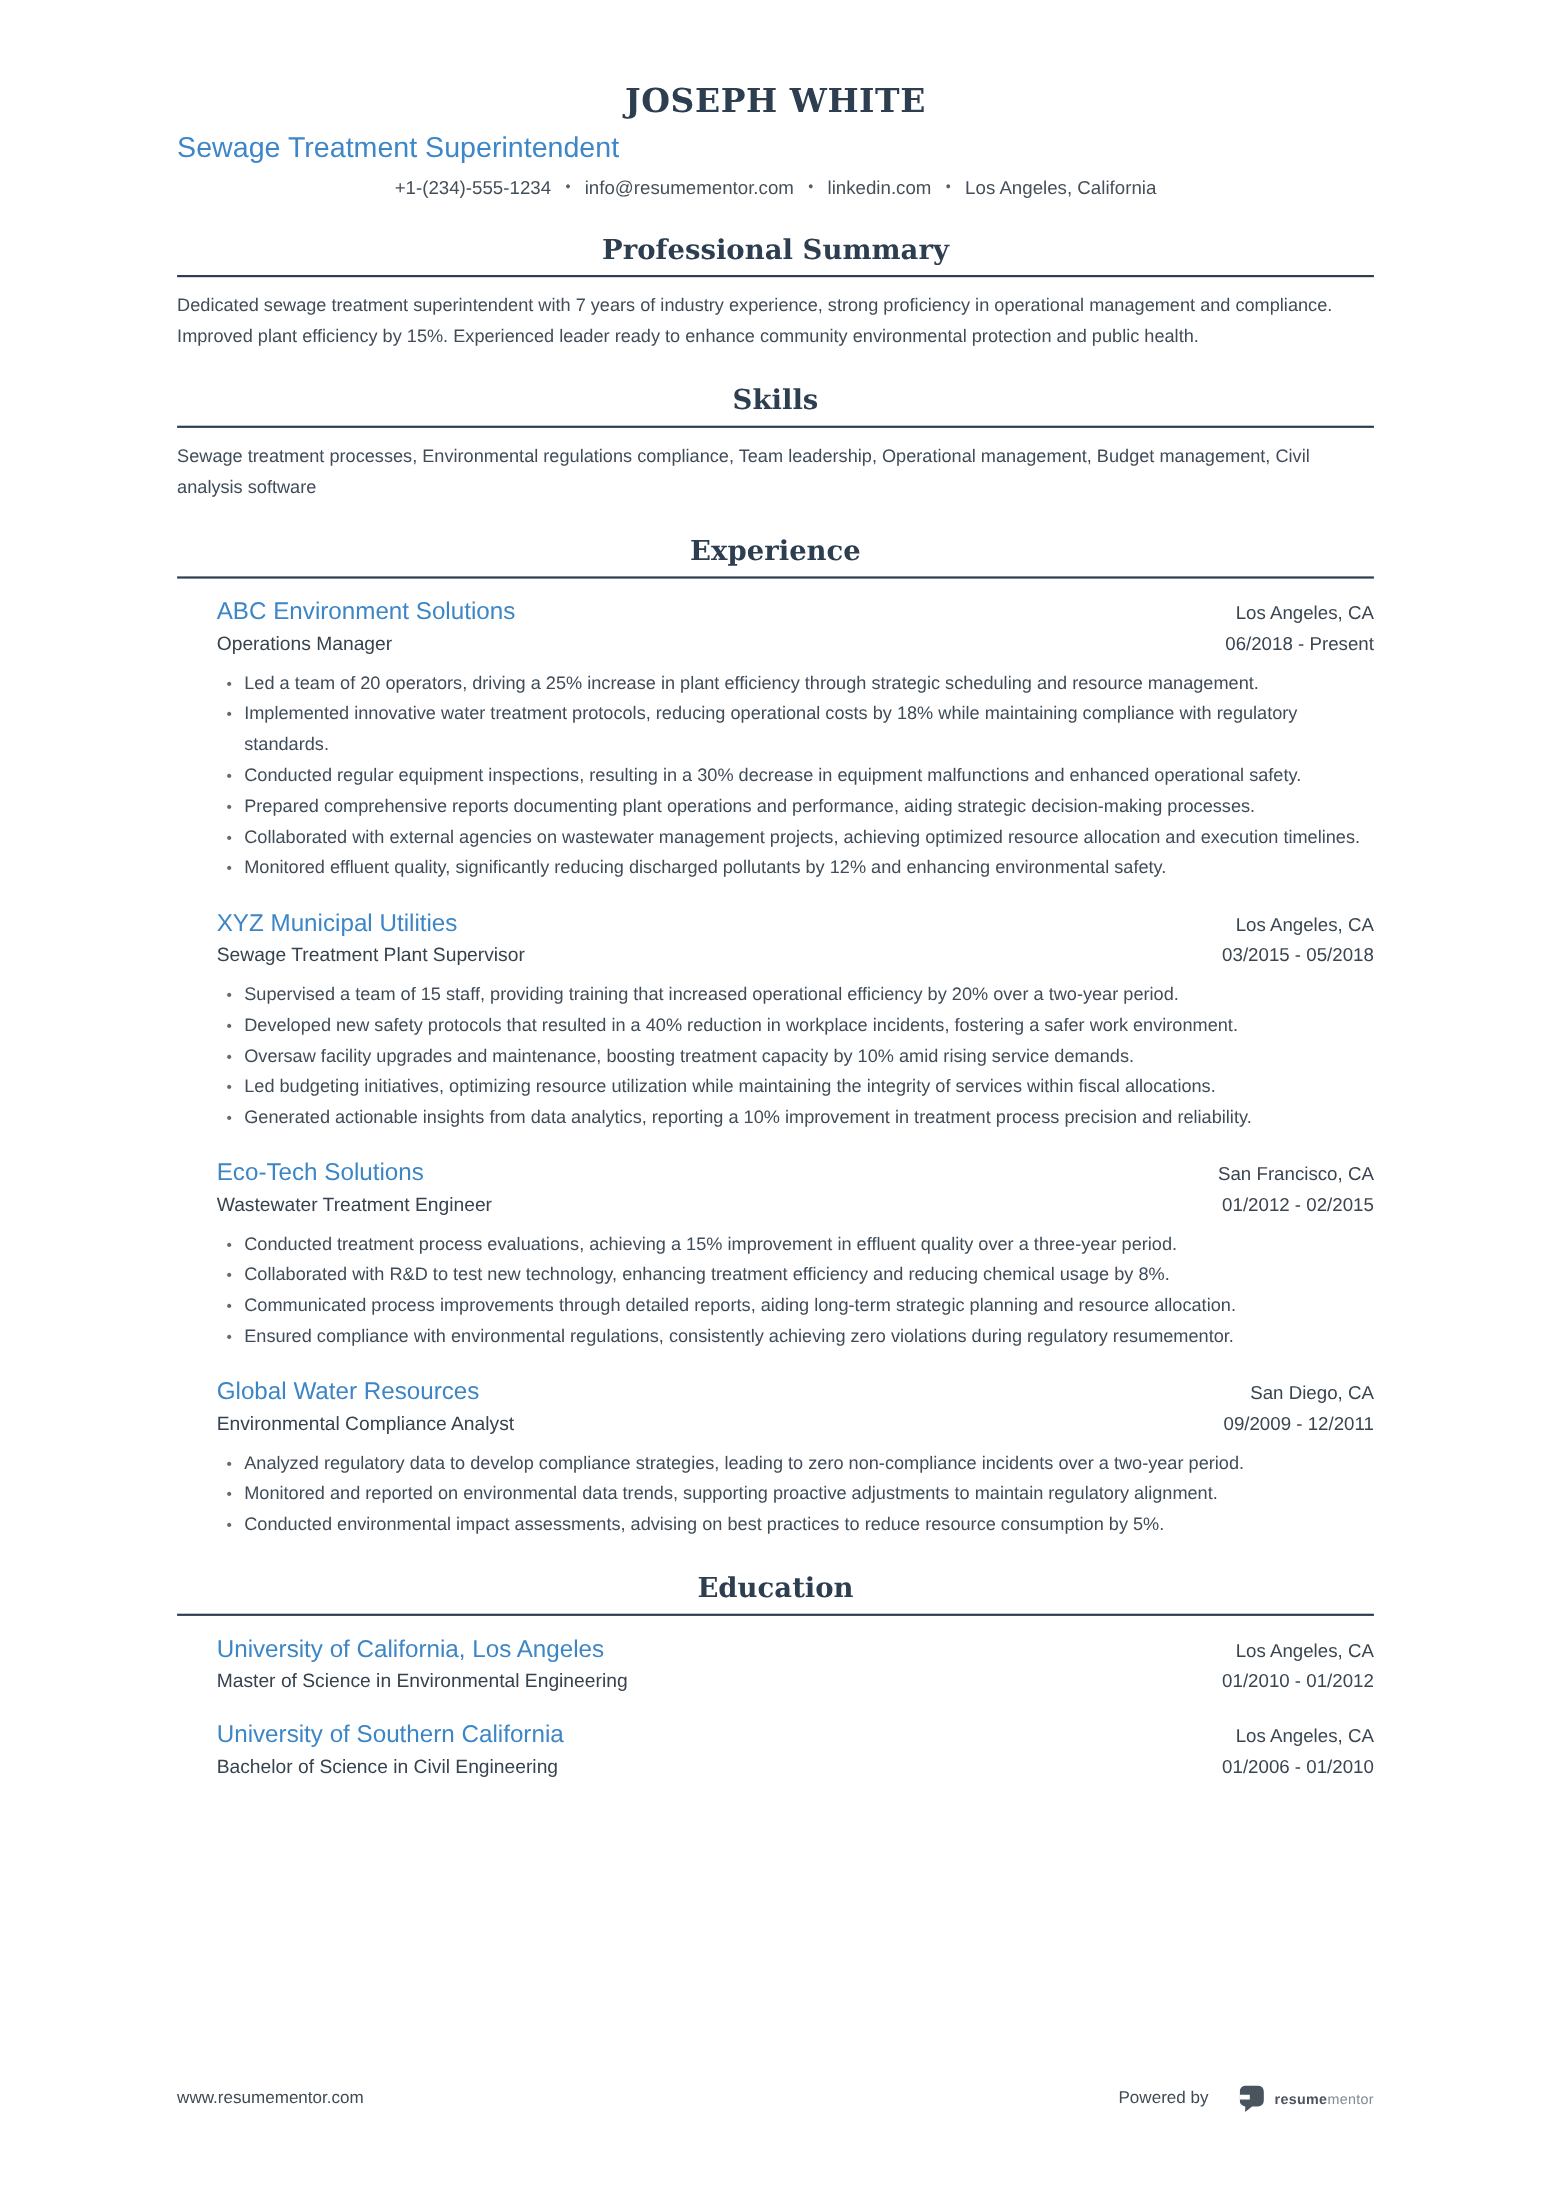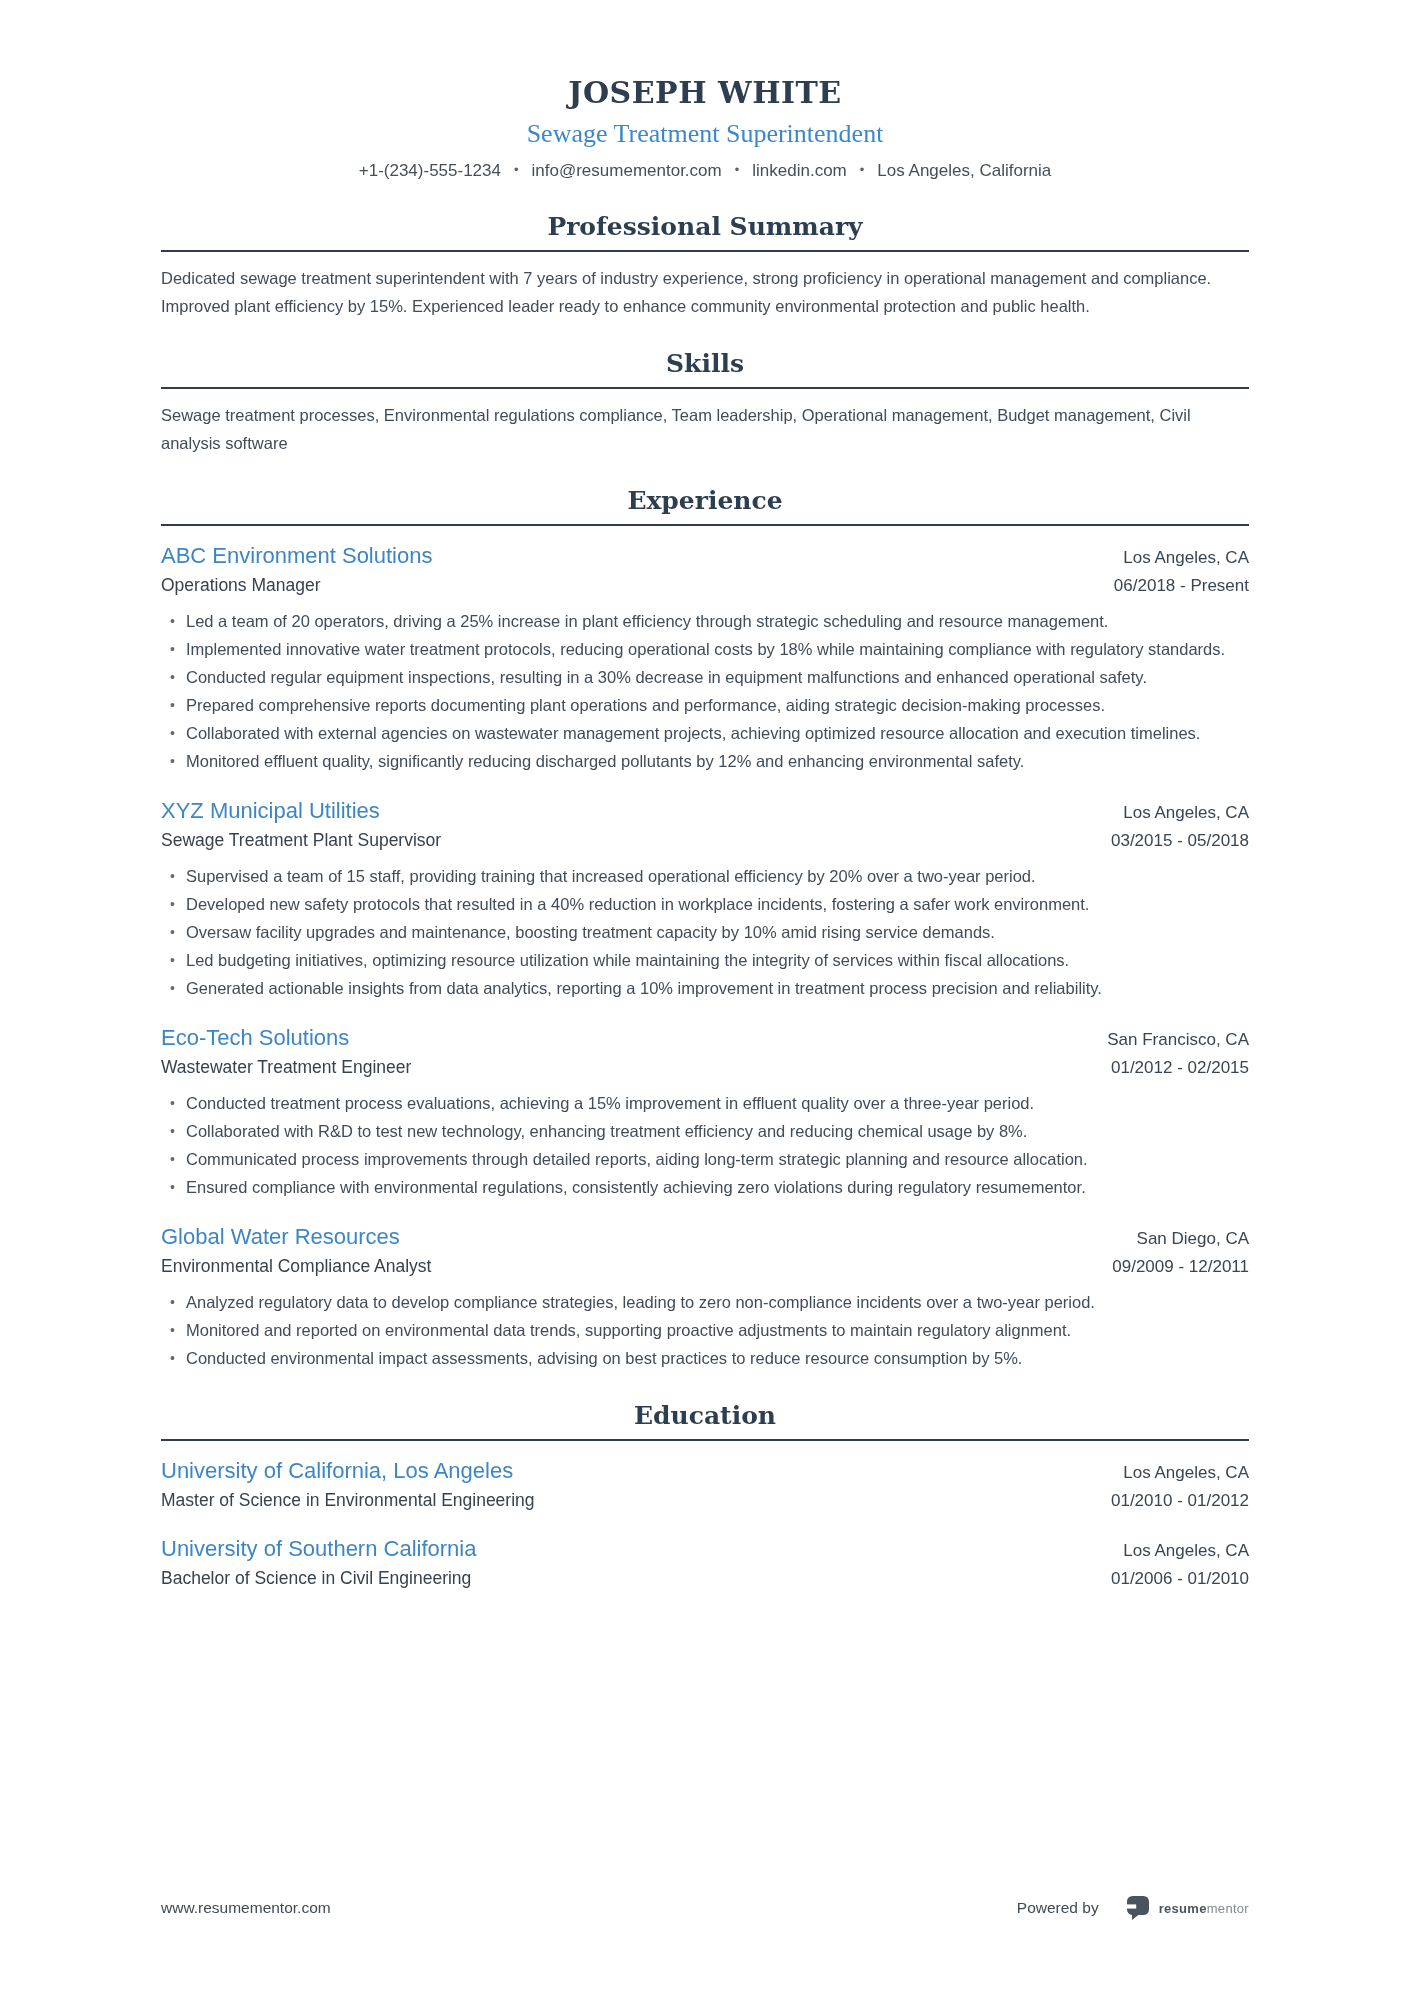--- a/index.html
+++ b/index.html
@@ -24,23 +24,21 @@
     line-height: 38px;
     color: #2d3e50;
     text-align: center;
     letter-spacing: 0.5px;
   }
   .candidate-title {
     margin-top: 6px;
     font-size: 26px;
     line-height: 32px;
     color: #3d87c8;
-    text-align: center;
     font-weight: 400;
-    font-family: Liberation Serif, serif;
   }
   .contact {
     margin-top: 8px;
     font-size: 17px;
     line-height: 24px;
     color: #444f59;
     text-align: center;
   }
   .contact .dot {
     display: inline-block;
@@ -65,21 +63,21 @@
     border-top: 2.5px solid #2d3e50;
   }
   .body-text {
     margin-top: 13px;
     font-size: 16.5px;
     line-height: 27.5px;
     color: #404c58;
   }
 
   
-  .entry { margin-top: 15px; }
+  .entry { margin-top: 15px; margin-left: 36px; }
   .entry + .entry { margin-top: 21px; }
   .entry-row {
     display: flex;
     justify-content: space-between;
     align-items: baseline;
   }
   .company-name {
     font-size: 22px;
     line-height: 29px;
     color: #3d86c6;

